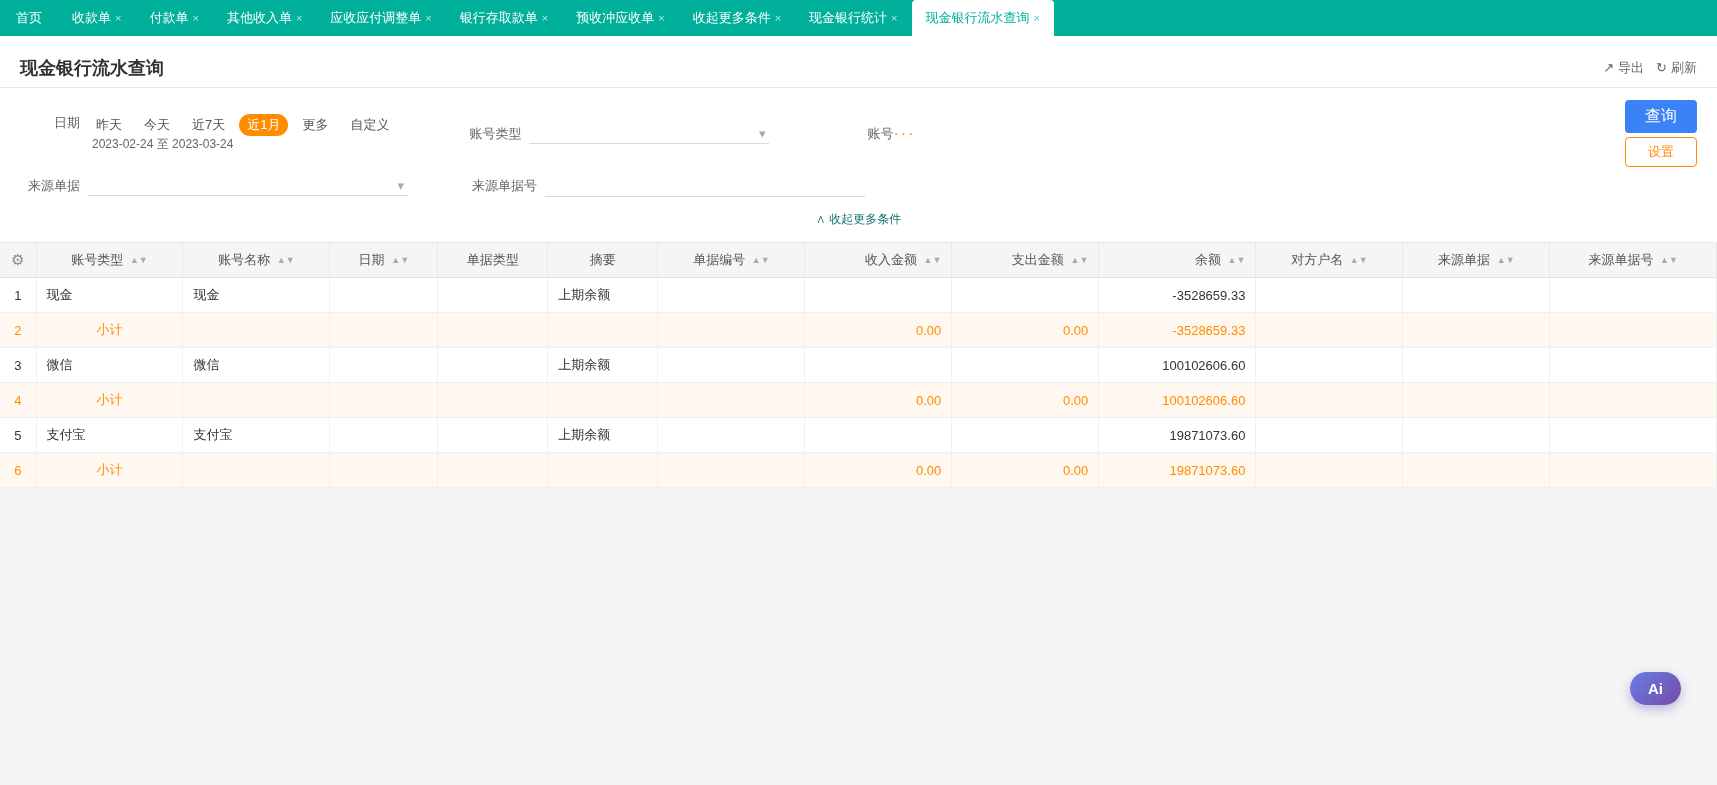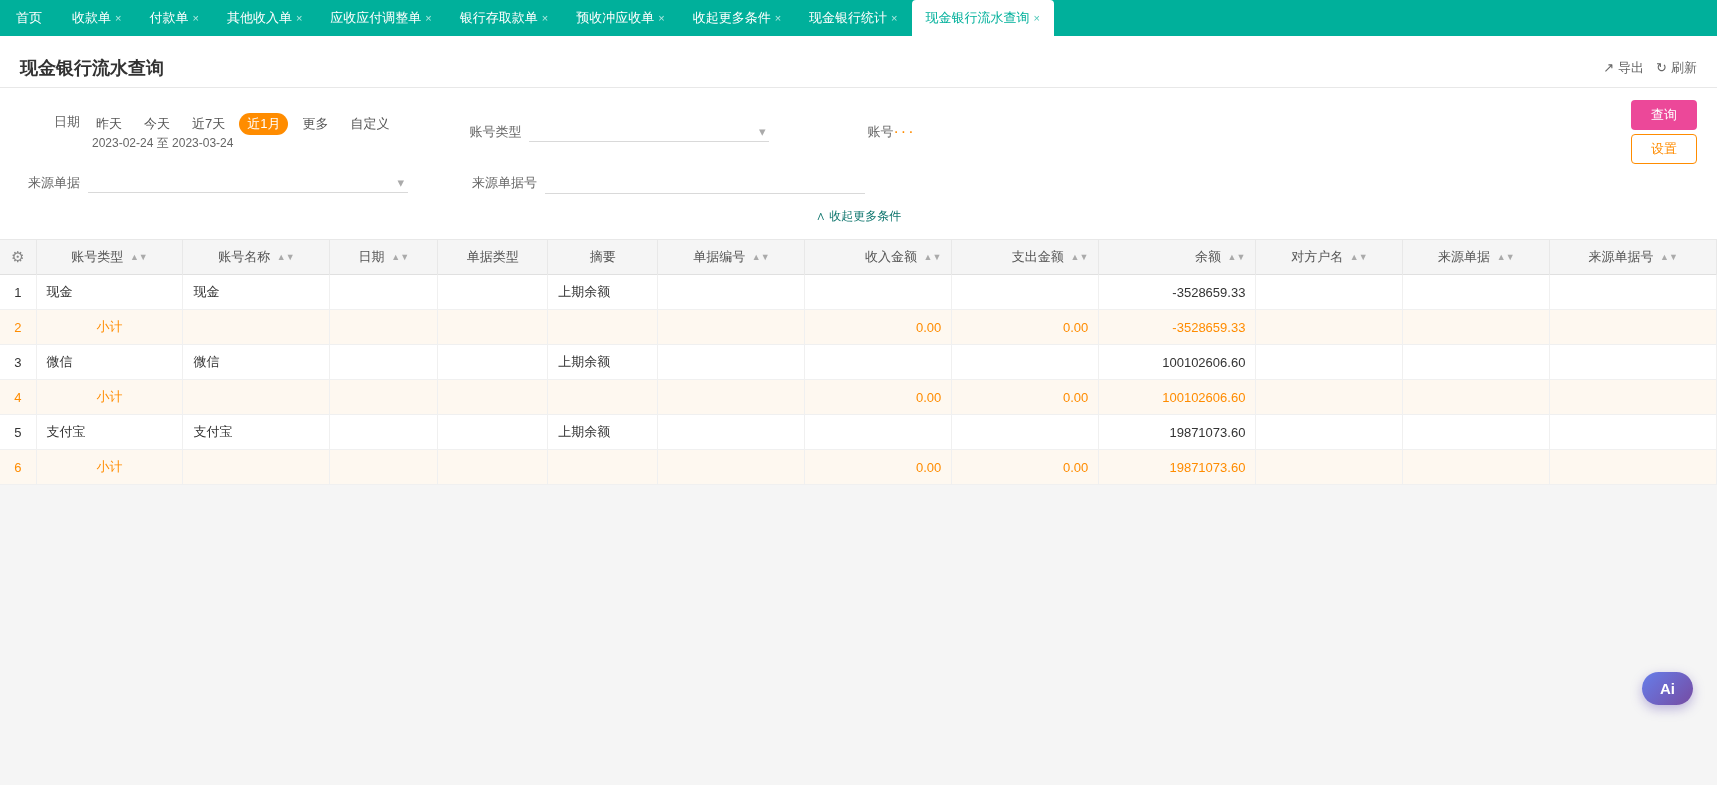--- a/index.html
+++ b/index.html
@@ -130,27 +130,27 @@
       min-width: 300px;
       padding: 2px 4px;
     }
     .filter-dots {
       color: #ff8c00;
       cursor: pointer;
       font-size: 16px;
       letter-spacing: 2px;
     }
     .btn-query {
-      background: #ec4899;
+      background: #3b82f6;
       color: #fff;
       border: none;
       border-radius: 4px;
       padding: 6px 20px;
       cursor: pointer;
-      font-size: 13px;
+      font-size: 16px;
     }
     .btn-settings {
       background: #fff;
       color: #ff8c00;
       border: 1px solid #ff8c00;
       border-radius: 4px;
       padding: 5px 14px;
       cursor: pointer;
       font-size: 13px;
     }
@@ -206,21 +206,21 @@
     .subtotal-row td { color: #ff8c00; text-align: center; }
     .num-col { text-align: right; }
     .settings-col {
       width: 36px;
       text-align: center;
     }
     .gear-icon { font-size: 15px; color: #888; cursor: pointer; }
 
     .ai-btn {
       position: fixed;
-      right: 24px;
+      right: 36px;
       bottom: 80px;
       background: linear-gradient(135deg, #667eea, #764ba2);
       color: #fff;
       border-radius: 24px;
       padding: 8px 18px;
       font-size: 15px;
       font-weight: bold;
       cursor: pointer;
       box-shadow: 0 4px 12px rgba(100,80,180,0.4);
     }

